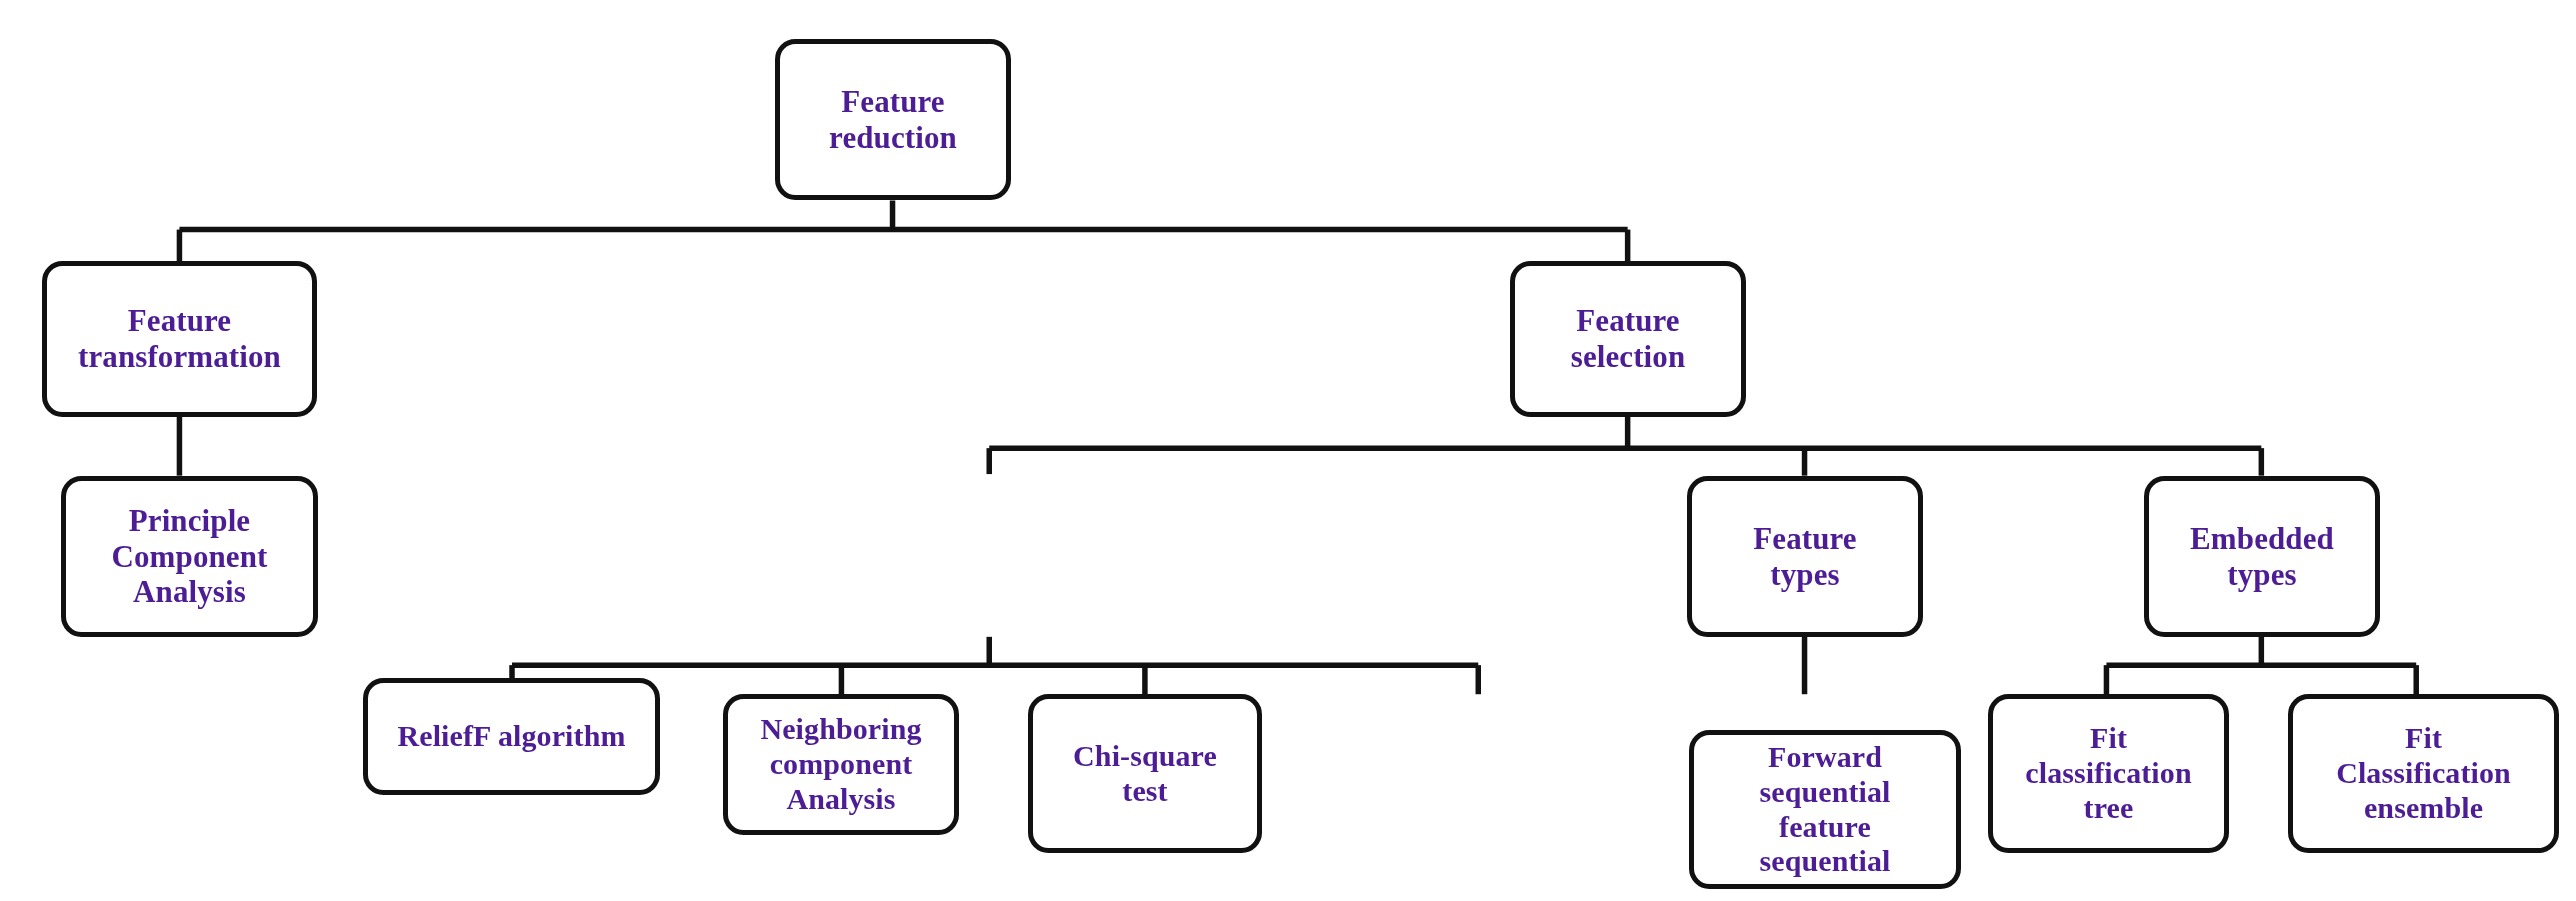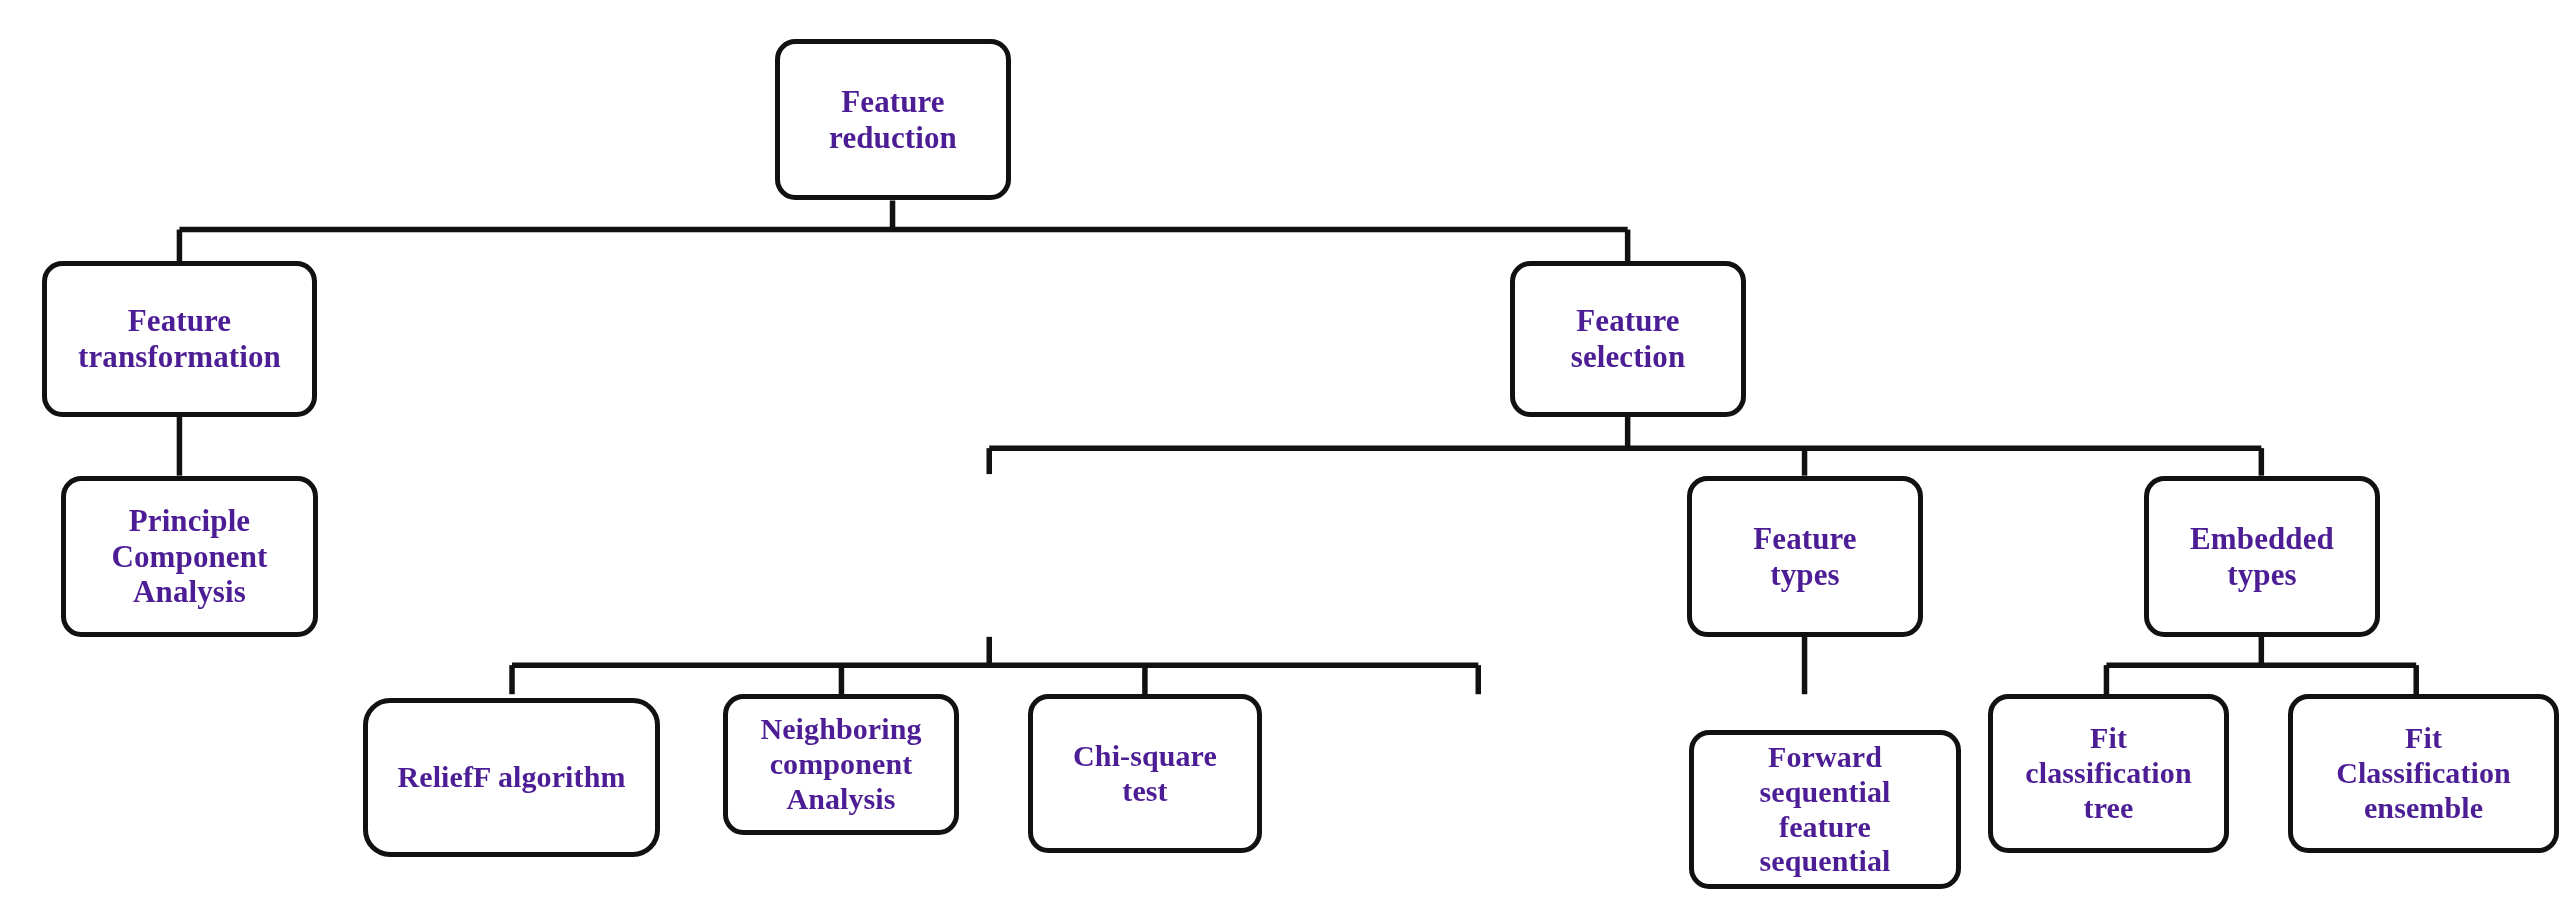--- a/index.html
+++ b/index.html
@@ -113,21 +113,21 @@
   <div class="node t-three" style="left:1687px; top:476px; width:236px; height:161px;">
     <span class="node-label">Feature
 types</span>
   </div>
 
   <div class="node t-three" style="left:2144px; top:476px; width:236px; height:161px;">
     <span class="node-label">Embedded
 types</span>
   </div>
 
-  <div class="node t-leaf" style="left:363px; top:698px; width:297px; height:159px;border-radius:27px;">
+  <div class="node t-leaf" style="left:363px; top:678px; width:297px; height:117px;">
     <span class="node-label">ReliefF algorithm</span>
   </div>
 
   <div class="node t-leaf" style="left:723px; top:694px; width:236px; height:141px;">
     <span class="node-label">Neighboring
 component
 Analysis</span>
   </div>
 
   <div class="node t-leaf" style="left:1028px; top:694px; width:234px; height:159px;">

